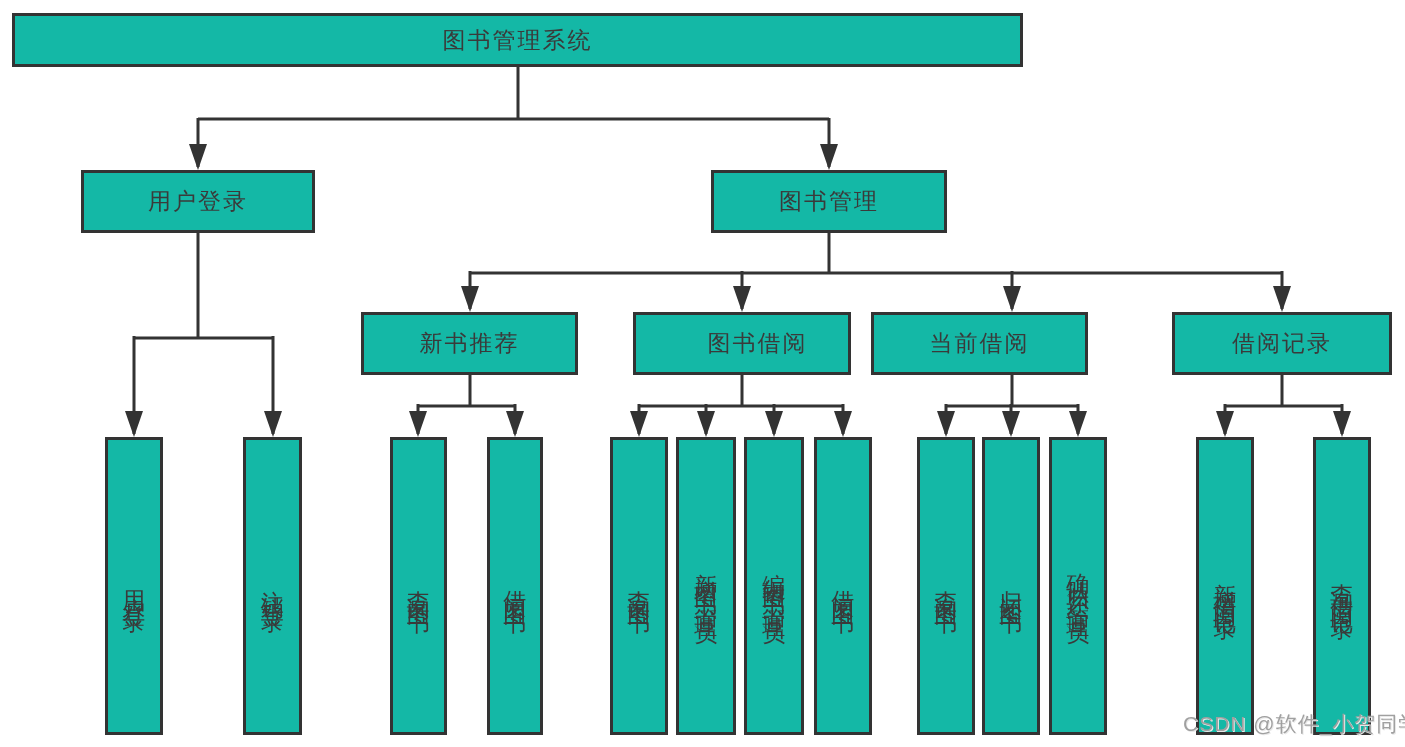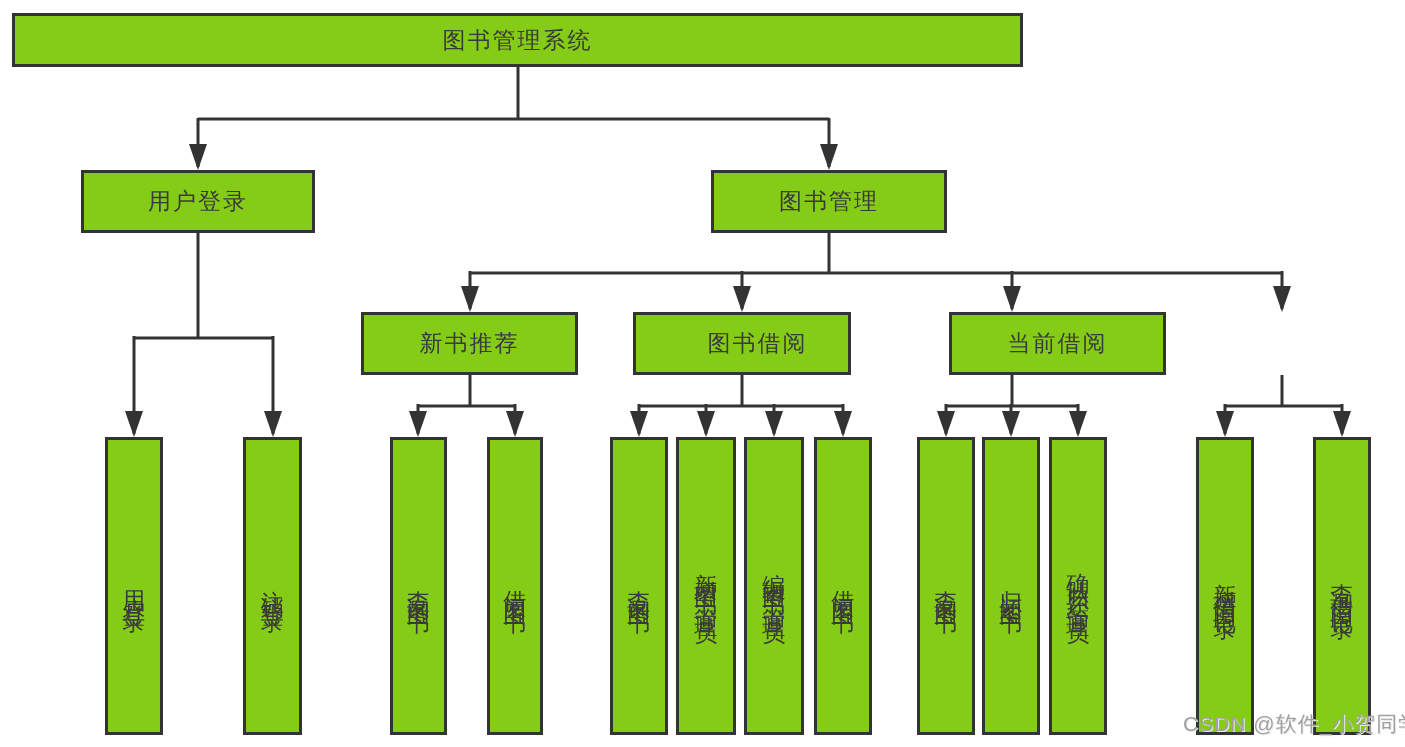--- a/index.html
+++ b/index.html
@@ -8,36 +8,36 @@
     position: relative;
     width: 1405px;
     height: 747px;
     background: #ffffff;
     font-family: "Liberation Sans", "DejaVu Sans", sans-serif;
     overflow: hidden;
   }
   .wires { position: absolute; left: 0; top: 0; }
   .node {
     position: absolute;
-    background: #84cc16;
+    background: #14b8a6;
     border: 3px solid #333333;
     color: #3a3a3a;
     display: flex;
     align-items: center;
     justify-content: center;
     text-align: center;
   }
   .hnode { font-size: 23px; letter-spacing: 2px; white-space: nowrap; }
   .root-node  { left: 12px;  top: 13px;  width: 1011px; height: 54px; }
   .l2-a { left: 81px;  top: 170px; width: 234px; height: 63px; }
   .l2-b { left: 711px; top: 170px; width: 236px; height: 63px; }
   .l3   { top: 312px; height: 63px; }
   .l3-a { left: 361px;  width: 217px; }
   .l3-b { left: 633px;  width: 218px; padding-left: 31px; }
-  .l3-c { left: 949px;  width: 217px; }
+  .l3-c { left: 871px;  width: 217px; }
   .l3-d { left: 1172px; width: 220px; }
   .vnode {
     top: 437px;
     height: 298px;
     writing-mode: vertical-lr;
     text-orientation: mixed;
     font-size: 23px;
     letter-spacing: 7px;
     line-height: 1.15;
     padding: 4px 0;
@@ -105,20 +105,21 @@
   </svg>
 
   <div class="node hnode root-node">图书管理系统</div>
 
   <div class="node hnode l2-a">用户登录</div>
   <div class="node hnode l3 l3-a">新书推荐</div>
 
   <div class="node hnode l2-b">图书管理</div>
   <div class="node hnode l3 l3-b">图书借阅</div>
   <div class="node hnode l3 l3-c">当前借阅</div>
+  <div class="node hnode l3 l3-d">借阅记录</div>
 
   <div class="node vnode lf0">用户登录</div>
   <div class="node vnode lf1">注销登录</div>
   <div class="node vnode lf2">查询图书</div>
   <div class="node vnode lf3">借阅图书</div>
   <div class="node vnode lf4">查询图书</div>
   <div class="node vnode lf5">新增图书（管理员）</div>
   <div class="node vnode lf6">编辑图书（管理员）</div>
   <div class="node vnode lf7">借阅图书</div>
   <div class="node vnode lf8">查询图书</div>

